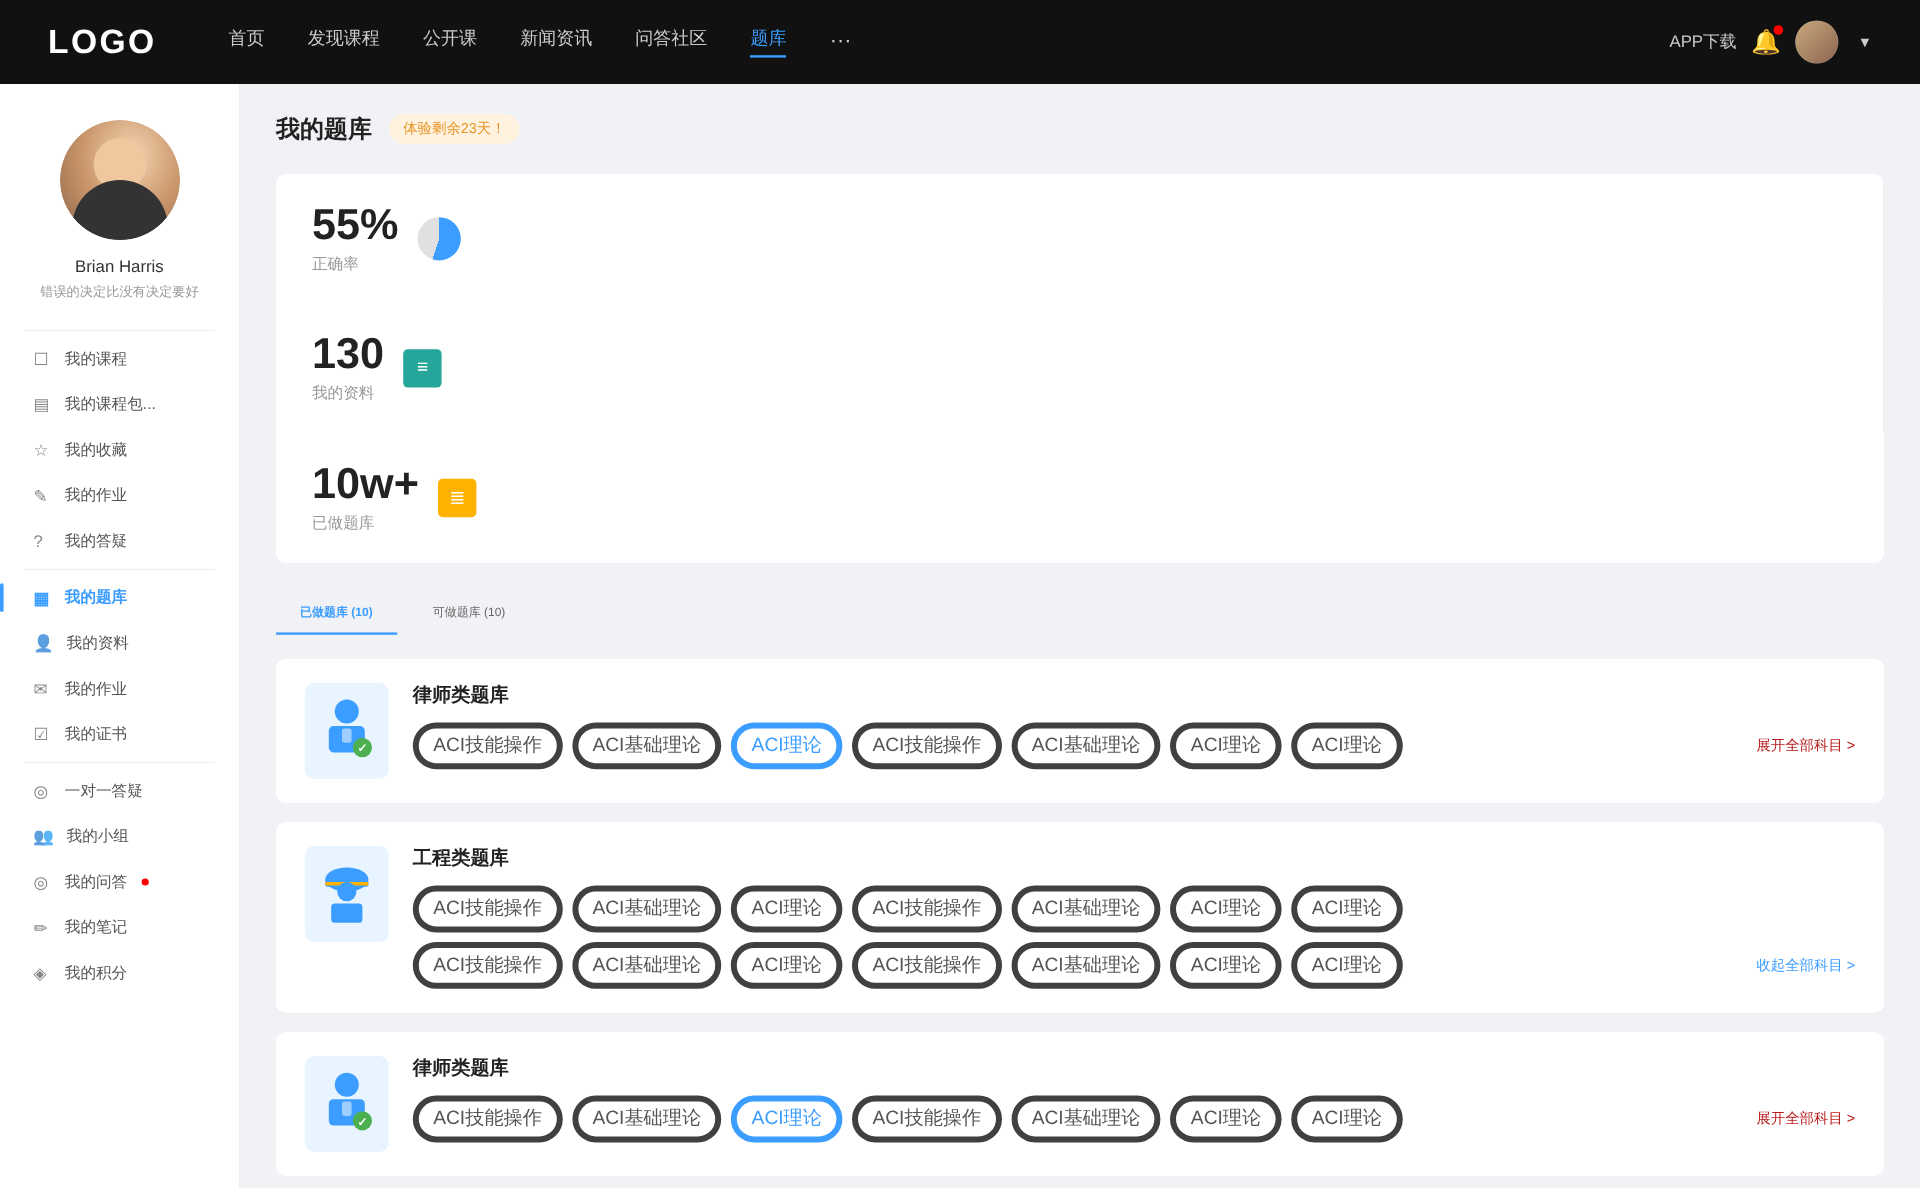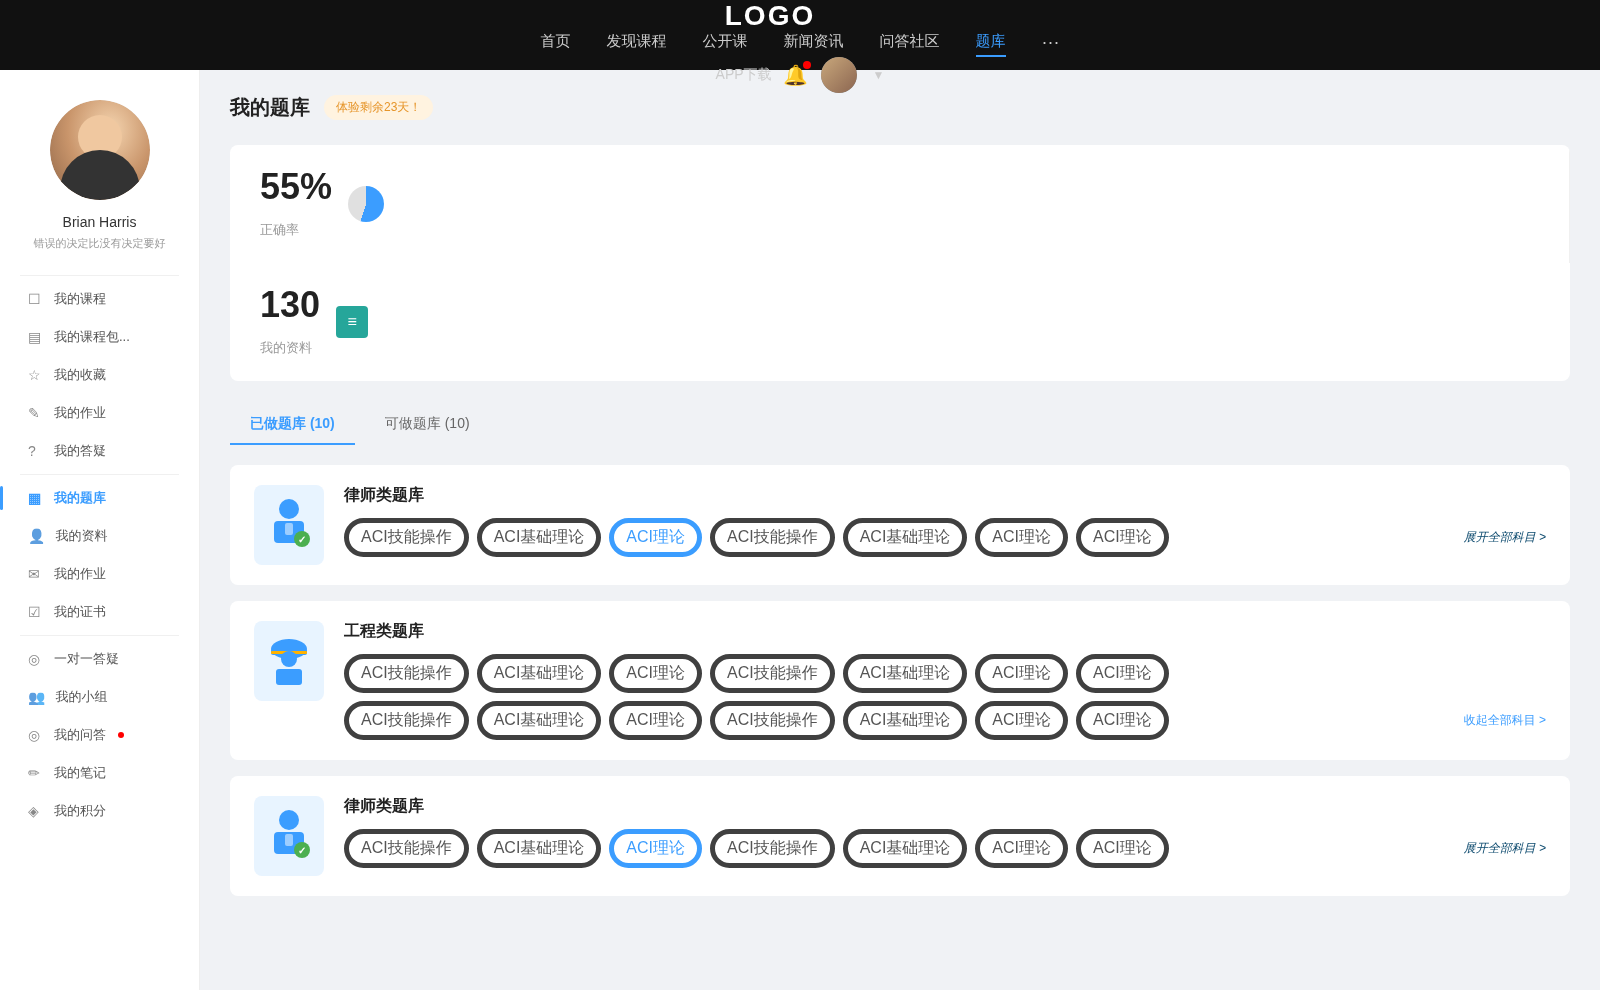--- a/index.html
+++ b/index.html
@@ -1,21 +1,21 @@
 <!DOCTYPE html>
 <html><head>
   <meta charset="utf-8">
   <style>
     * { box-sizing: border-box; margin: 0; padding: 0; }
     body { font-family: -apple-system, BlinkMacSystemFont, "PingFang SC", "Microsoft YaHei", sans-serif; background: #f0f2f5; min-height: 990px; }
 
     
     .navbar {
       background: #111; height: 70px; display: flex; align-items: center;
-      padding: 0 40px; position: sticky; top: 0; z-index: 100; flex-direction: column;
+      padding: 0 40px; position: sticky; top: 0; z-index: 100;
     }
     .nav-logo { color: #fff; font-size: 28px; font-weight: bold; margin-right: 60px; letter-spacing: 2px; }
     .nav-links { display: flex; gap: 36px; flex: 1; }
     .nav-link {
       color: #ccc; font-size: 15px; cursor: pointer; padding-bottom: 4px;
       text-decoration: none;
     }
     .nav-link.active { color: #3b9dff; border-bottom: 2px solid #3b9dff; }
     .nav-more { color: #ccc; font-size: 18px; cursor: pointer; }
     .nav-right { display: flex; align-items: center; gap: 12px; }
@@ -102,33 +102,33 @@
     .stats-row {
       display: flex; background: #fff; border-radius: 8px;
       margin-bottom: 24px; overflow: hidden; flex-direction: column;
     }
     .stat-item {
       flex: 1; padding: 24px 30px; display: flex; align-items: center; gap: 16px;
       border-right: 1px solid #f0f0f0;
     }
     .stat-item:last-child { border-right: none; }
     .stat-num { font-size: 36px; font-weight: 700; color: #222; line-height: 1; }
-    .stat-label { font-size: 13px; color: #999; margin-top: 16px; }
+    .stat-label { font-size: 13px; color: #999; margin-top: 6px; }
 
     
     .mini-pie {
       width: 36px; height: 36px; border-radius: 50%;
       background: conic-gradient(#3b9dff 0% 55%, #e0e0e0 55% 100%);
       flex-shrink: 0;
     }
 
     
     .tabs { display: flex; gap: 0; margin-bottom: 20px; }
     .tab {
-      padding: 10px 20px; cursor: pointer; font-size: 14px; color: #666;
+      padding: 10px 20px; cursor: pointer; font-size: 10px; color: #666;
       border-bottom: 2px solid transparent; margin-right: 10px;
     }
     .tab.active { color: #3b9dff; border-bottom: 2px solid #3b9dff; font-weight: 600; }
 
     
     .bank-card {
       background: #fff; border-radius: 8px; padding: 20px 24px;
       margin-bottom: 16px; display: flex; align-items: flex-start; gap: 20px;
     }
     .bank-icon-wrap {
@@ -137,22 +137,22 @@
       justify-content: center; flex-shrink: 0; overflow: hidden;
     }
     .bank-info { flex: 1; }
     .bank-name { font-size: 16px; font-weight: 600; color: #222; margin-bottom: 12px; }
     .tag {
       padding: 4px 12px; border-radius: 20px; font-size: 16px;
       border: 5px solid #404040; color: #555; cursor: pointer; background: #fff;
     }
     .tag.selected { border-color: #3b9dff; color: #3b9dff; background: #fff; }
     .expand-btn {
-      margin-left: auto; font-size: 12px; color: #0c4a6e; cursor: pointer;
-      white-space: nowrap; padding: 4px 0; font-style: italic;
+      margin-left: auto; font-size: 12px; color: #b91c1c; cursor: pointer;
+      white-space: nowrap; padding: 4px 0;
     }
     .tags-section { display: flex; flex-direction: column; gap: 8px; flex: 1; }
     .tags-row-line { display: flex; gap: 8px; align-items: center; }
     .collapse-btn { font-size: 12px; color: #3b9dff; cursor: pointer; white-space: nowrap; margin-left: auto; }
 
     
     .lawyer-svg { width: 50px; height: 60px; }
     
     .engineer-svg { width: 50px; height: 60px; }
 
@@ -288,20 +288,27 @@
         </div>
         <div class="mini-pie"></div>
       </div>
       <div class="stat-item">
         <div>
           <div class="stat-num">130</div>
           <div class="stat-label">我的资料</div>
         </div>
         <div class="icon-square-teal">≡</div>
       </div>
+      <div class="stat-item">
+        <div>
+          <div class="stat-num">10w+</div>
+          <div class="stat-label">已做题库</div>
+        </div>
+        <div class="icon-square-amber">≣</div>
+      </div>
     </div>
 
     <div class="tabs">
       <div class="tab active">已做题库 (10)</div>
       <div class="tab">可做题库 (10)</div>
     </div>
 
     <div class="bank-card">
       <div class="bank-icon-wrap">
         <svg class="lawyer-svg" viewBox="0 0 50 60">

